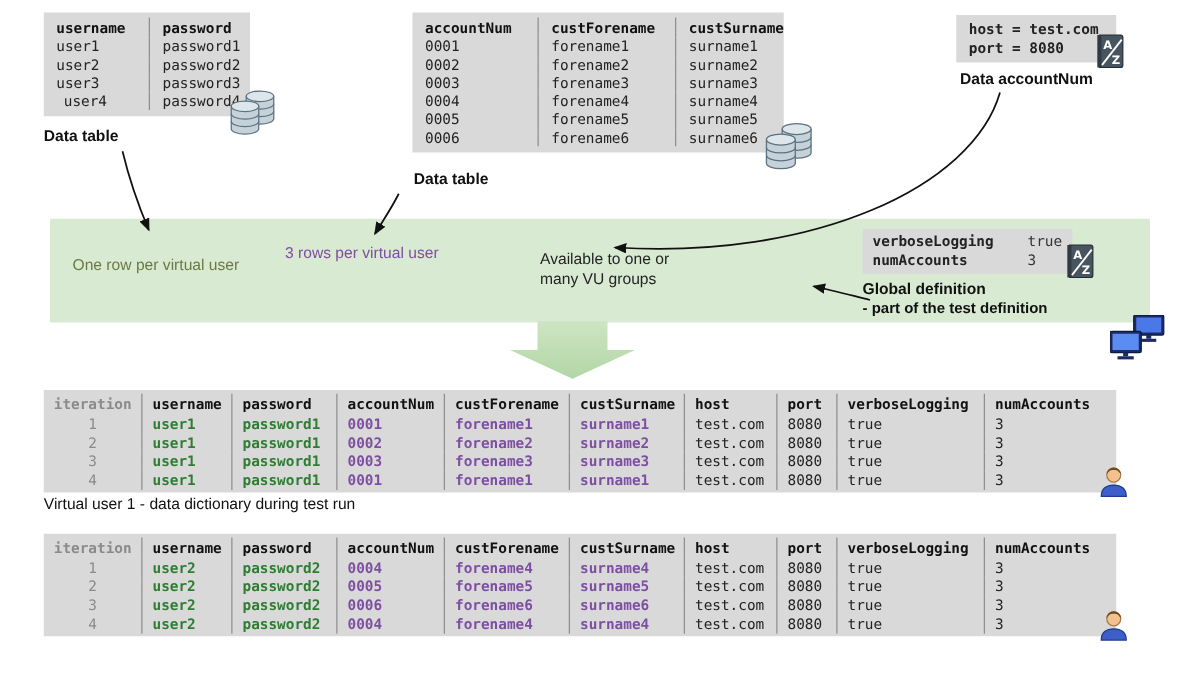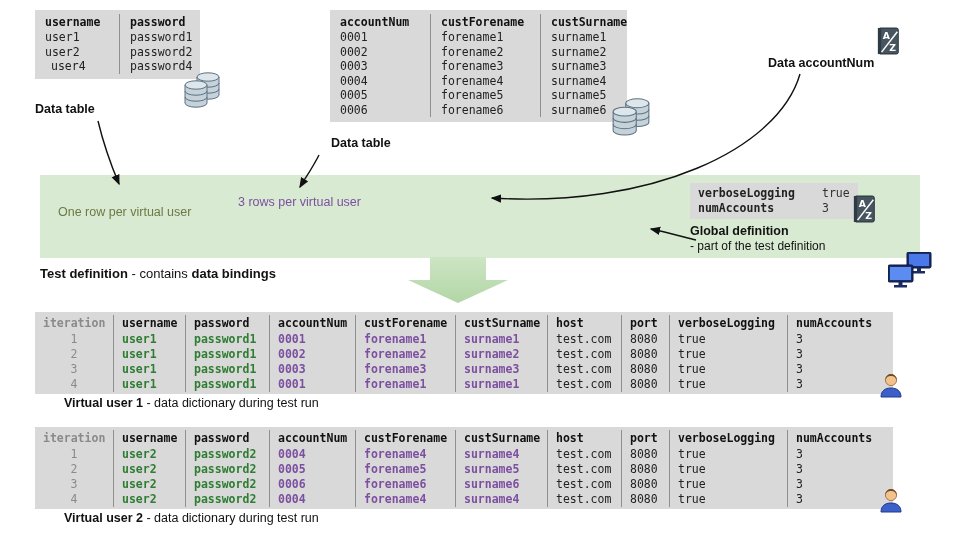--- a/index.html
+++ b/index.html
@@ -34,21 +34,21 @@
   .gv-val{color:#333;}
 
   
   .band{background:var(--band-green,#d9ead3);}
   .note{font-size:12.5px;line-height:16px;}
   .n-olive{color:var(--olive-text,#6b7a44);}
   .n-purple{color:var(--purple-text,#7d4fa0);}
   .n-dark{color:#242424;}
 
   .caption{font-size:12.5px;color:#111;}
-  .caption .b{font-weight:bold;margin-left:29px;}
+  .caption .b{font-weight:normal;}
   .testdef{font-size:13px;color:#111;}
   .testdef .b{font-weight:bold;}
 
   .overlay{position:absolute;left:0;top:0;width:960px;height:540px;pointer-events:none;z-index:5;}
   .icon{z-index:6;}
 </style>
 </head>
 <body>
 
 <div class="canvas">
@@ -60,20 +60,24 @@
       </div>
       <div class="trow">
         <span class="tcell c-dark" style="width: 84px;">user1</span>
         <span class="tcell c-dark" style="width: 80px;">password1</span>
       </div>
       <div class="trow">
         <span class="tcell c-dark" style="width: 84px;">user2</span>
         <span class="tcell c-dark" style="width: 80px;">password2</span>
       </div>
       <div class="trow">
+        <span class="tcell c-dark" style="width: 84px;">user3</span>
+        <span class="tcell c-dark" style="width: 80px;">password3</span>
+      </div>
+      <div class="trow">
         <span class="tcell c-dark" style="width: 84px; padding-left: 16px;">user4</span>
         <span class="tcell c-dark" style="width: 80px;">password4</span>
       </div>
     </div>
   <div class="lbl abs" style="left:35px;top:102px;">Data table</div>
 
   <svg class="abs icon" style="left:182px;top:72px;" width="40" height="40" viewBox="0 0 40 40">
     <g transform="translate(12,0)" stroke="#5d7181" stroke-width="1">
       <path d="M3 5 v18 a11 4.2 0 0 0 22 0 V5" fill="#c6d2da"></path>
       <ellipse cx="14" cy="5" rx="11" ry="4.2" fill="#dde6eb"></ellipse>
@@ -131,61 +135,66 @@
       <ellipse cx="14" cy="5" rx="11" ry="4.2" fill="#dde6eb"></ellipse>
       <path d="M3 11 a11 4.2 0 0 0 22 0 M3 17 a11 4.2 0 0 0 22 0" fill="none"></path>
     </g>
     <g transform="translate(0,8)" stroke="#5d7181" stroke-width="1">
       <path d="M3 5 v18 a11 4.2 0 0 0 22 0 V5" fill="#c6d2da"></path>
       <ellipse cx="14" cy="5" rx="11" ry="4.2" fill="#dde6eb"></ellipse>
       <path d="M3 11 a11 4.2 0 0 0 22 0 M3 17 a11 4.2 0 0 0 22 0" fill="none"></path>
     </g>
   </svg>
 
+  <div class="gbox abs" style="left:765px;top:12px;width:128px;height:38px;padding:4px 0 0 10px;">
+    <div class="dict-line">host = test.com</div>
+    <div class="dict-line">port = 8080</div>
+  </div>
   <svg class="abs icon" style="left:876px;top:26px;" width="26" height="30" viewBox="0 0 28 32">
     <path d="M4 2 h18 a2 2 0 0 1 2 2 v24 a2 2 0 0 1 -2 2 H4 z" fill="#46555f" stroke="#222e36"></path>
     <rect x="2" y="2" width="3.5" height="28" fill="#2f3b44"></rect>
     <path d="M6 28 L23 6" stroke="#ffffff" stroke-width="1.6"></path>
     <text x="11" y="14" font-size="10" font-weight="bold" fill="#fff" text-anchor="middle" font-family="DejaVu Sans, sans-serif">A</text>
     <text x="18" y="27" font-size="10" font-weight="bold" fill="#fff" text-anchor="middle" font-family="DejaVu Sans, sans-serif">Z</text>
   </svg>
   <div class="lbl abs" style="left:768px;top:56px;">Data accountNum</div>
 
   <div class="band abs" style="left:40px;top:175px;width:880px;height:83px;"></div>
 
   <div class="note n-olive abs" style="left:58px;top:204px;">
     <div>One row per virtual user</div>
   </div>
-  <div class="note n-purple abs" style="left:238px;top:194px;">
+  <div class="note n-purple abs" style="left:228px;top:194px;">
     <div>3 rows per virtual user</div>
+  </div>
+  <div class="note n-dark abs" style="left:432px;top:199px;">
+    <div>Available to one or</div>
+    <div>many VU groups</div>
   </div>
 
   <div class="gbox abs" style="left:690px;top:183px;width:168px;height:36px;padding:3px 0 0 8px;">
     <div class="gv-row">
       <span class="gv-name">verboseLogging</span>
       <span class="gv-val">true</span>
     </div>
     <div class="gv-row">
       <span class="gv-name">numAccounts</span>
       <span class="gv-val">3</span>
     </div>
   </div>
   <svg class="abs icon" style="left:852px;top:194px;" width="26" height="30" viewBox="0 0 28 32">
     <path d="M4 2 h18 a2 2 0 0 1 2 2 v24 a2 2 0 0 1 -2 2 H4 z" fill="#46555f" stroke="#222e36"></path>
     <rect x="2" y="2" width="3.5" height="28" fill="#2f3b44"></rect>
     <path d="M6 28 L23 6" stroke="#ffffff" stroke-width="1.6"></path>
     <text x="11" y="14" font-size="10" font-weight="bold" fill="#fff" text-anchor="middle" font-family="DejaVu Sans, sans-serif">A</text>
     <text x="18" y="27" font-size="10" font-weight="bold" fill="#fff" text-anchor="middle" font-family="DejaVu Sans, sans-serif">Z</text>
   </svg>
   <div class="lbl abs" style="left:690px;top:224px;">Global definition</div>
-  <div class="sub abs" style="left:690px;top:239px;">- part of the test definition</div>
-
-  <div class="testdef abs" style="left:40px;top:266px;">
-    <span class="b">Test definition</span><span> - contains </span><span class="b">data bindings</span>
-  </div>
+  <div class="sub abs" style="left:690px;top:239px;font-weight:bold;">- part of the test definition</div>
+
 
   <svg class="abs icon" style="left:888px;top:252px;" width="46" height="38" viewBox="0 0 46 38">
     <g transform="translate(19,0)">
       <rect x="0" y="0" width="24" height="16" rx="1.5" fill="#1a2b66" stroke="#0d1b3e"></rect>
       <rect x="2" y="2" width="20" height="12" fill="#4a78e8"></rect>
       <rect x="10" y="16" width="4" height="3" fill="#1a2b66"></rect>
       <rect x="6" y="19" width="12" height="2.5" fill="#1a2b66"></rect>
     </g>
     <g transform="translate(0,13)">
       <rect x="0" y="0" width="25" height="17" rx="1.5" fill="#1a2b66" stroke="#0d1b3e"></rect>
@@ -321,23 +330,20 @@
         <span class="tcell c-green" style="width: 84px;">password2</span>
         <span class="tcell c-purple" style="width: 86px;">0004</span>
         <span class="tcell c-purple" style="width: 100px;">forename4</span>
         <span class="tcell c-purple" style="width: 92px;">surname4</span>
         <span class="tcell c-dark" style="width: 74px;">test.com</span>
         <span class="tcell c-dark" style="width: 48px;">8080</span>
         <span class="tcell c-dark" style="width: 118px;">true</span>
         <span class="tcell c-dark" style="width: 88px;">3</span>
       </div>
     </div>
-  <div class="caption abs" style="left:35px;top:511px;">
-    <span class="b">Virtual user 2</span><span> - data dictionary during test run</span>
-  </div>
   <svg class="abs icon" style="left:878px;top:485px;" width="26" height="28" viewBox="0 0 26 28">
     <path d="M3 27 c0 -6 4 -9 10 -9 s10 3 10 9 z" fill="#3d5fc9" stroke="#1f3a8f"></path>
     <circle cx="13" cy="10" r="5.6" fill="#f2c28e" stroke="#a87b48"></circle>
     <path d="M7.4 9.6 a5.6 5.6 0 0 1 11.2 0 c-1.6 -2.6 -2.4 -3.6 -5.6 -3.6 c-3.2 0 -4 1 -5.6 3.6 z" fill="#6e4a23"></path>
   </svg>
 
   <svg class="overlay" viewBox="0 0 960 540">
     <defs>
       <marker id="ah" markerWidth="9" markerHeight="8" refX="6.5" refY="3" orient="auto">
         <path d="M0,0 L7.5,3 L0,6 z" fill="#111"></path>

